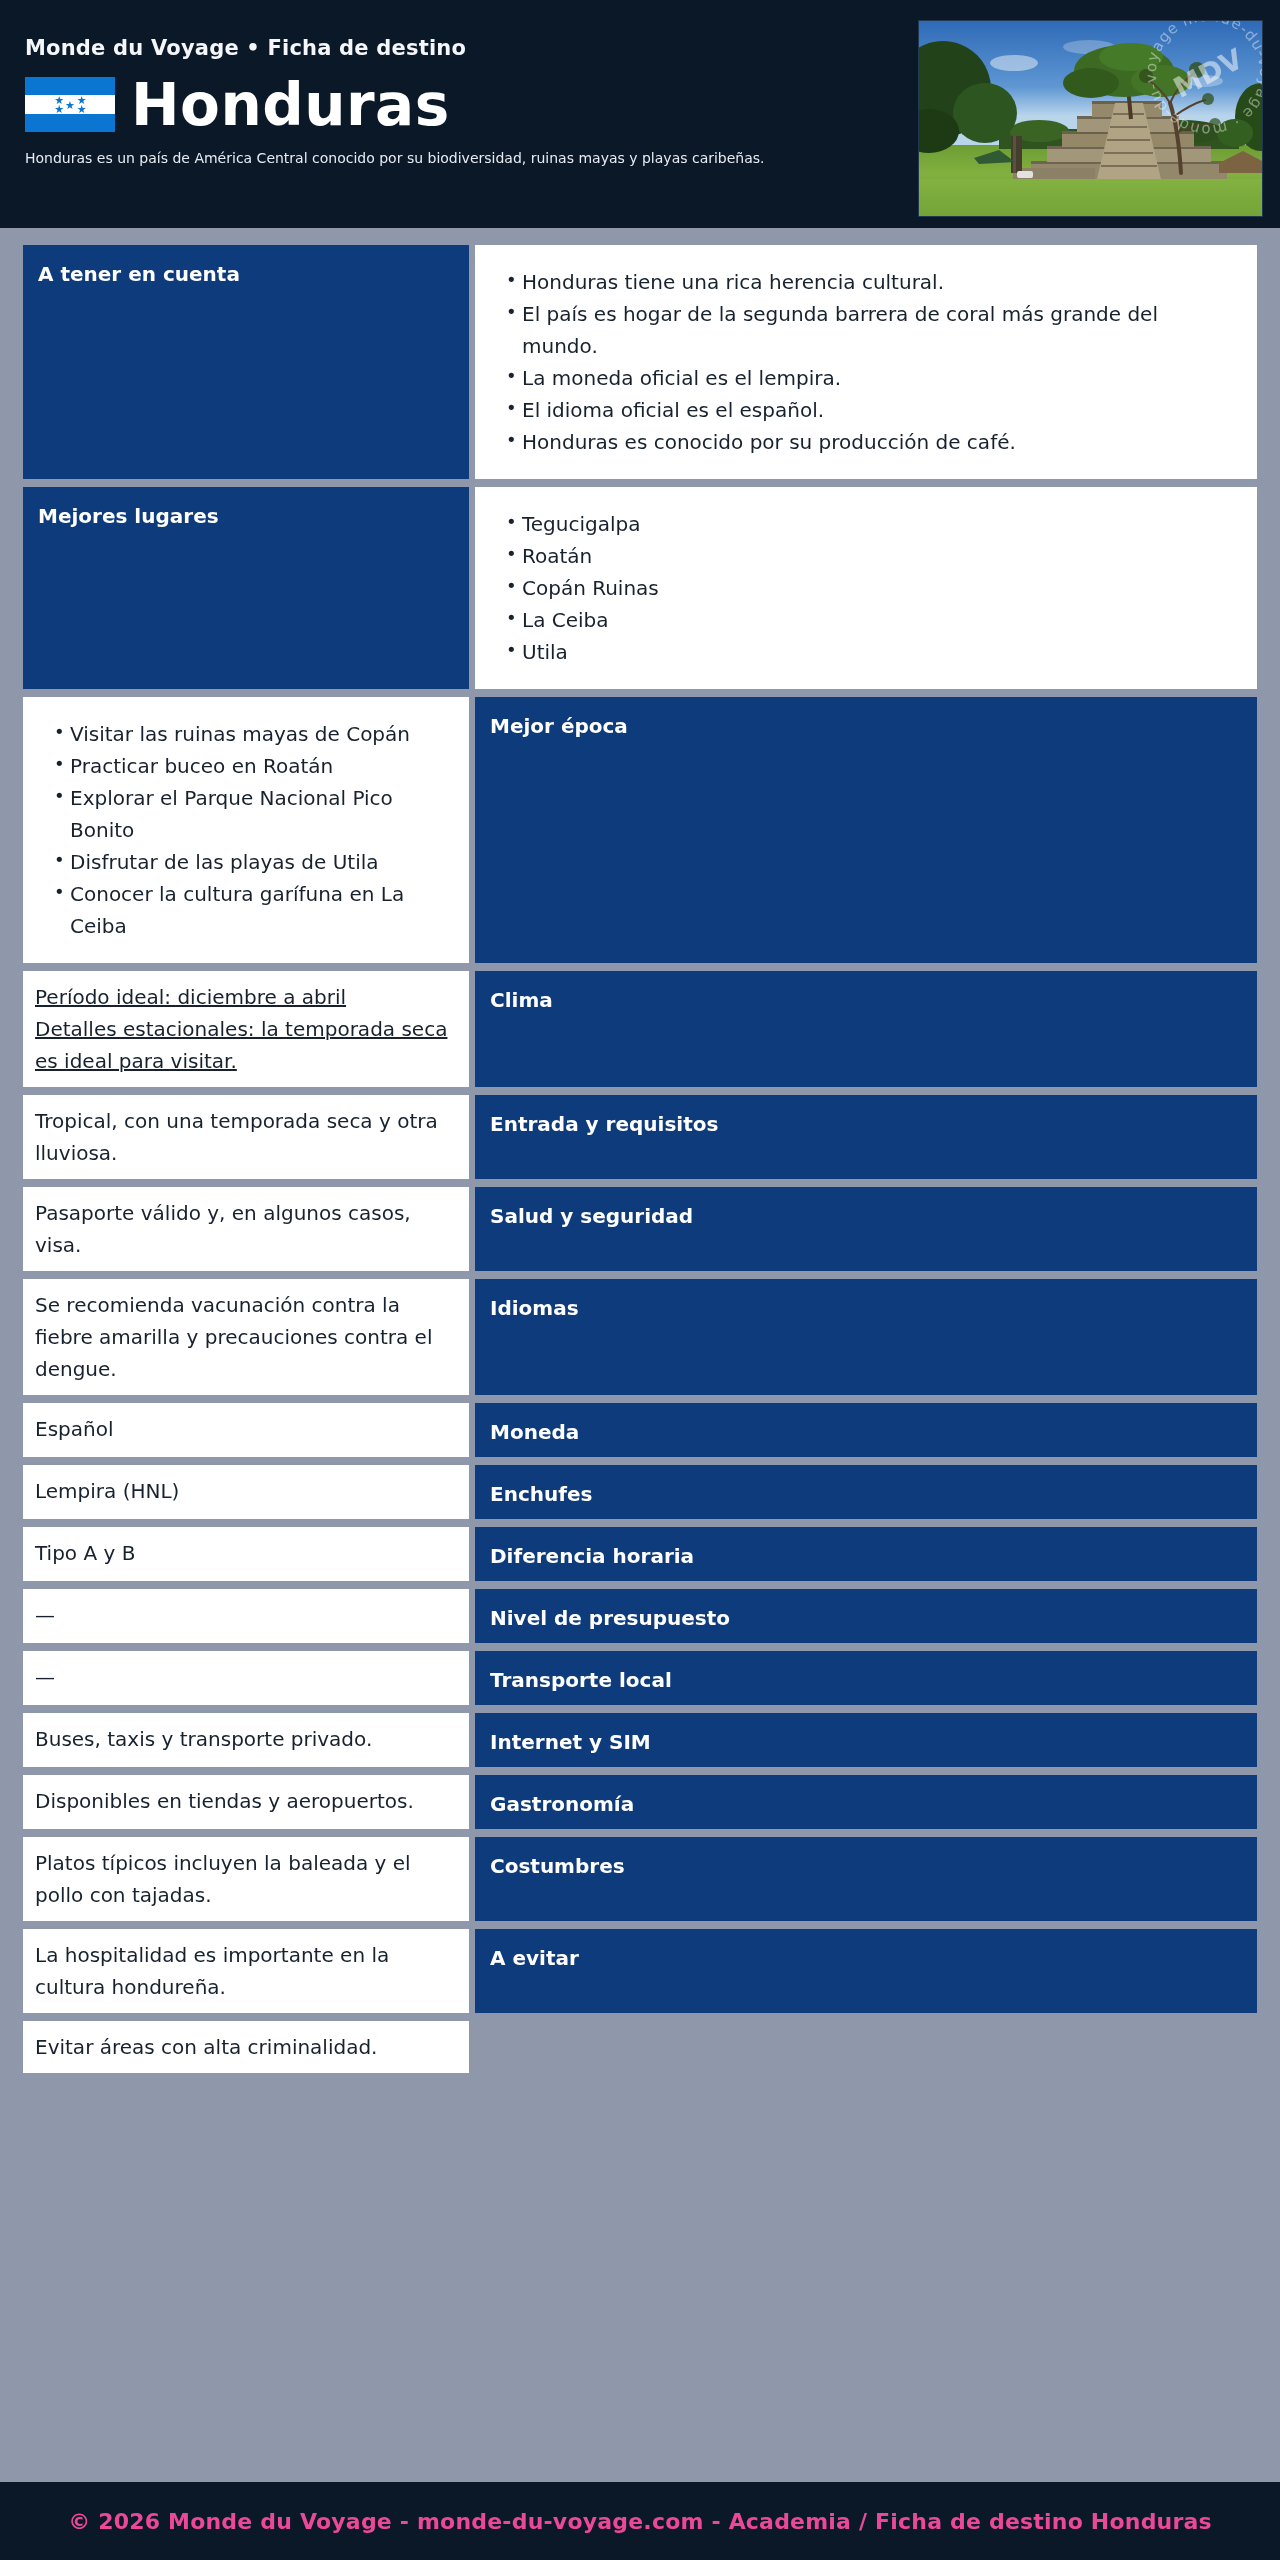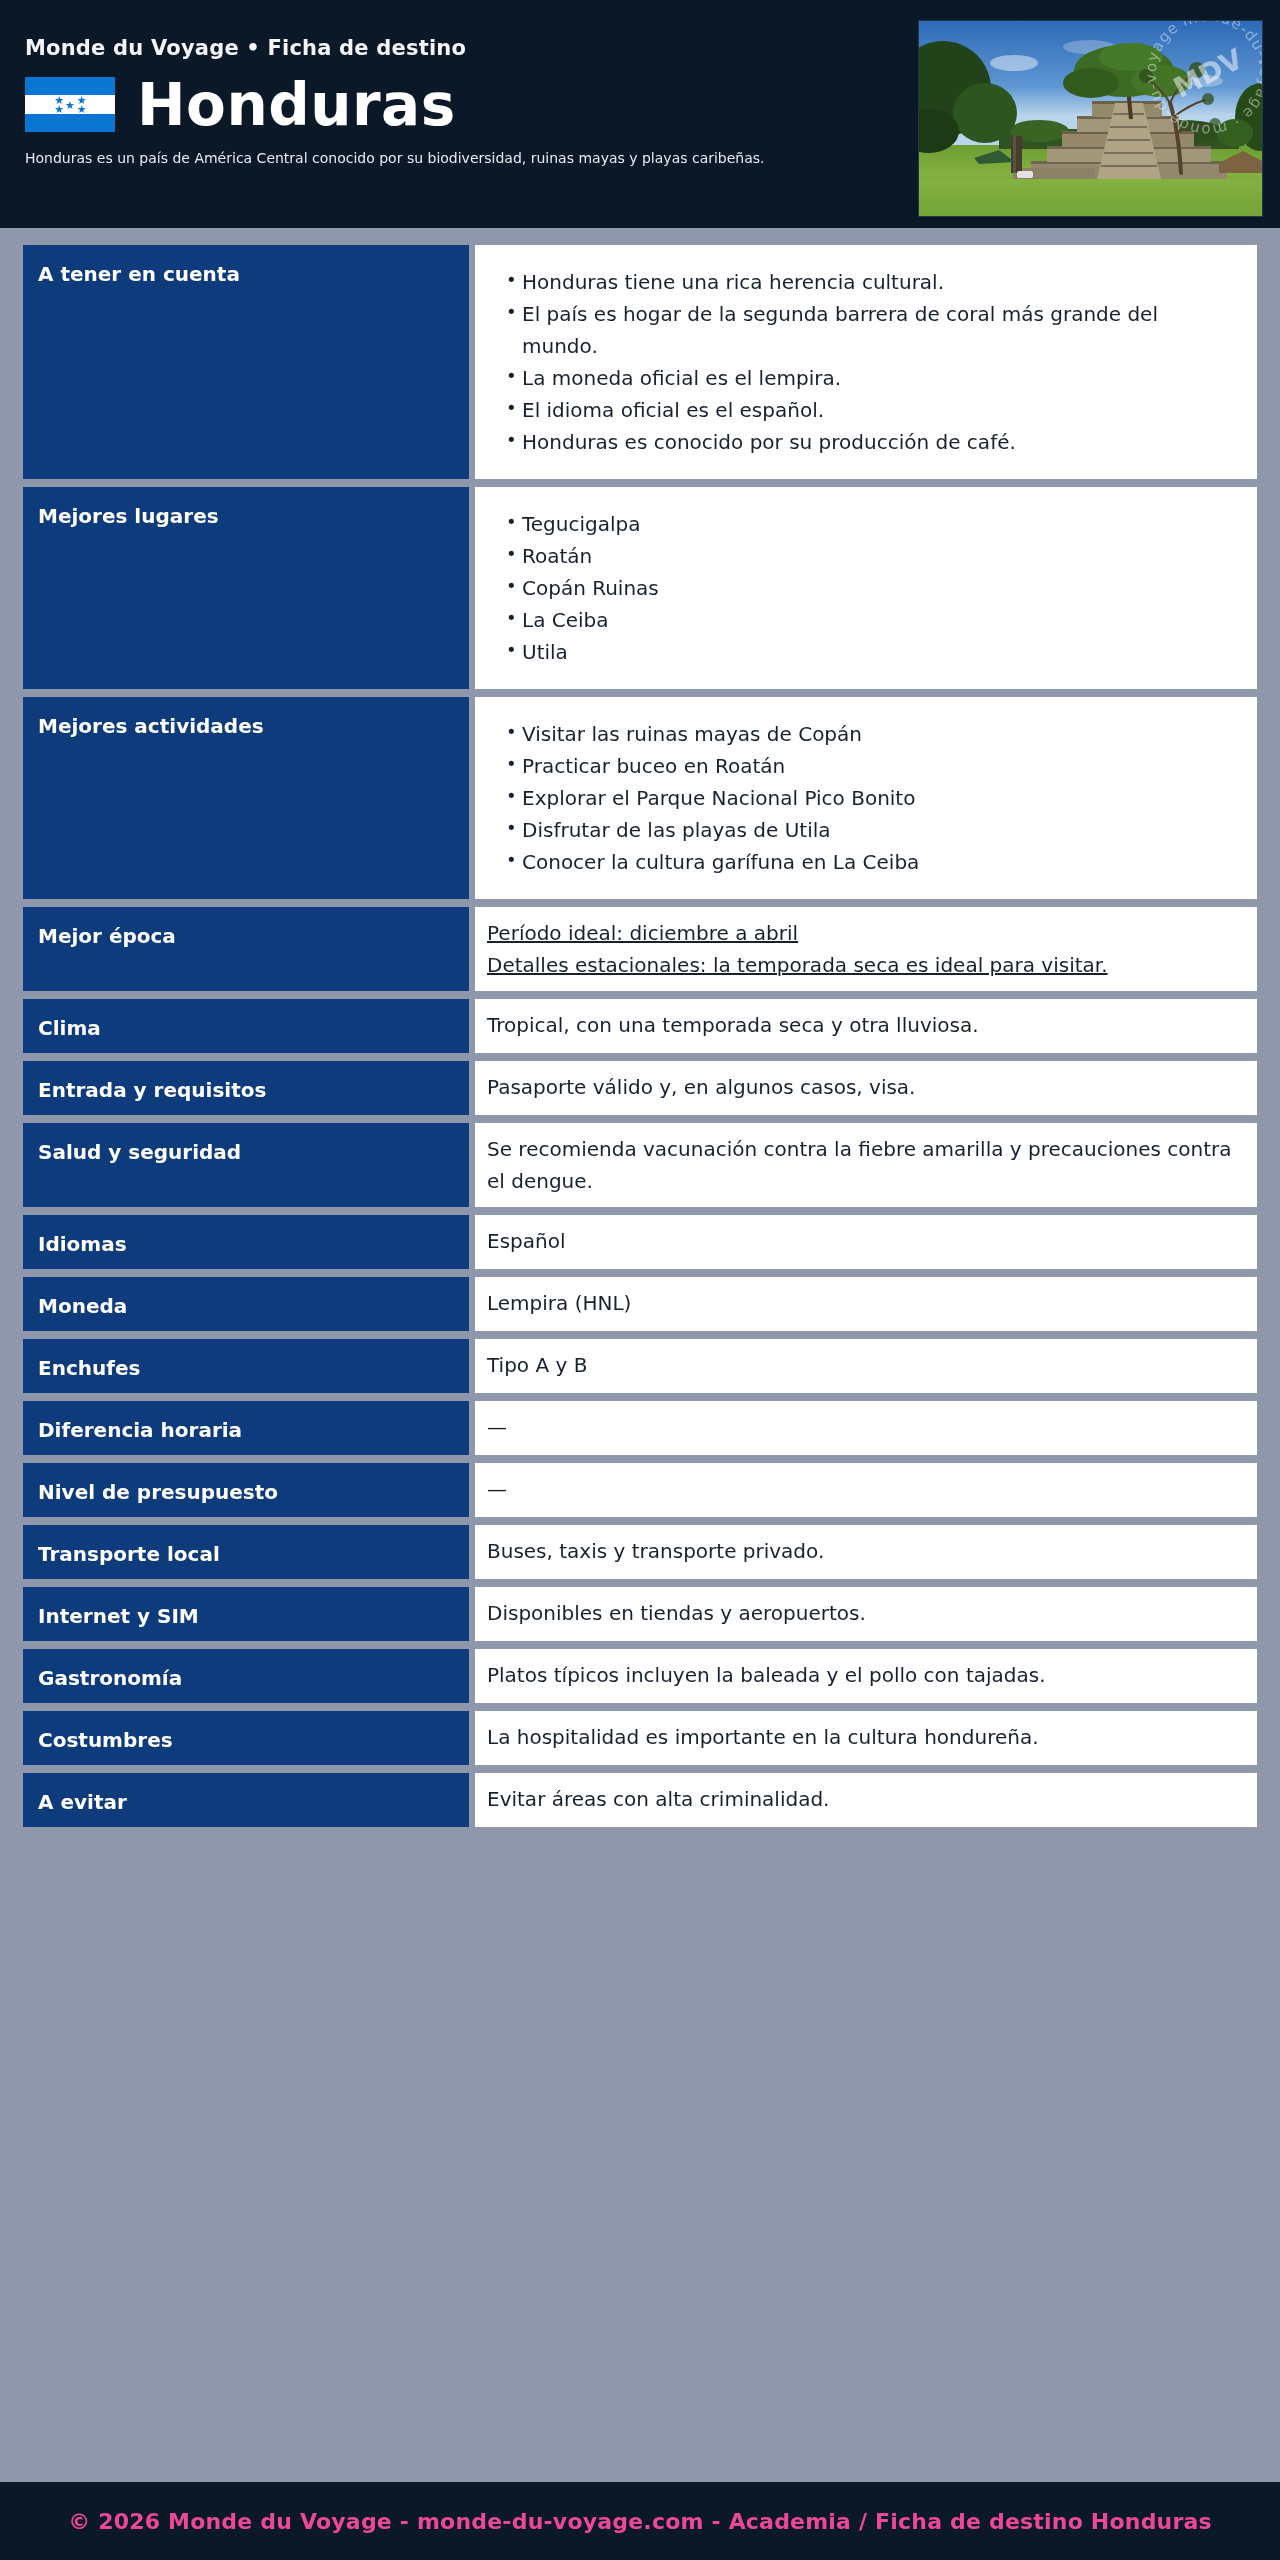--- a/index.html
+++ b/index.html
@@ -24,21 +24,21 @@
     position:relative; width:90px; height:55px; flex:0 0 90px;
     display:flex; flex-direction:column; overflow:hidden;
   }
   .flag .stripe-blue { height:18.4px; background:#0b76d1; }
   .flag .stripe-white { height:18.2px; background:#ffffff; position:relative; }
   .flag .star {
     position:absolute; color:#0b76d1; font-size:11px; line-height:1;
     transform:translate(-50%,-50%);
   }
   .page-title {
-    font-size:58px; font-weight:bold; line-height:1; margin-left:22px; color:#ffffff;
+    font-size:58px; font-weight:bold; line-height:1; margin-left:16px; color:#ffffff;
     letter-spacing:.5px;
   }
   .page-description {
     margin-top:16px; font-size:14px; line-height:1.45; color:#e8ecf2; width:880px;
   }
   .destination-photo {
     position:absolute; top:20px; right:17px; width:345px; height:197px;
     overflow:hidden; border:1px solid #223850; background:#5f97d3;
   }
   .destination-photo svg.scene { display:block; width:345px; height:197px; }
@@ -209,21 +209,20 @@
         <div class="label-cell">Mejores lugares</div>
         <div class="content-cell">
           <ul>
             <li>Tegucigalpa</li>
             <li>Roatán</li>
             <li>Copán Ruinas</li>
             <li>La Ceiba</li>
             <li>Utila</li>
           </ul>
         </div>
-        <div class="label-cell">Mejores actividades</div>
         <div class="content-cell">
           <ul>
             <li>Visitar las ruinas mayas de Copán</li>
             <li>Practicar buceo en Roatán</li>
             <li>Explorar el Parque Nacional Pico Bonito</li>
             <li>Disfrutar de las playas de Utila</li>
             <li>Conocer la cultura garífuna en La Ceiba</li>
           </ul>
         </div>
         <div class="label-cell">Mejor época</div>

